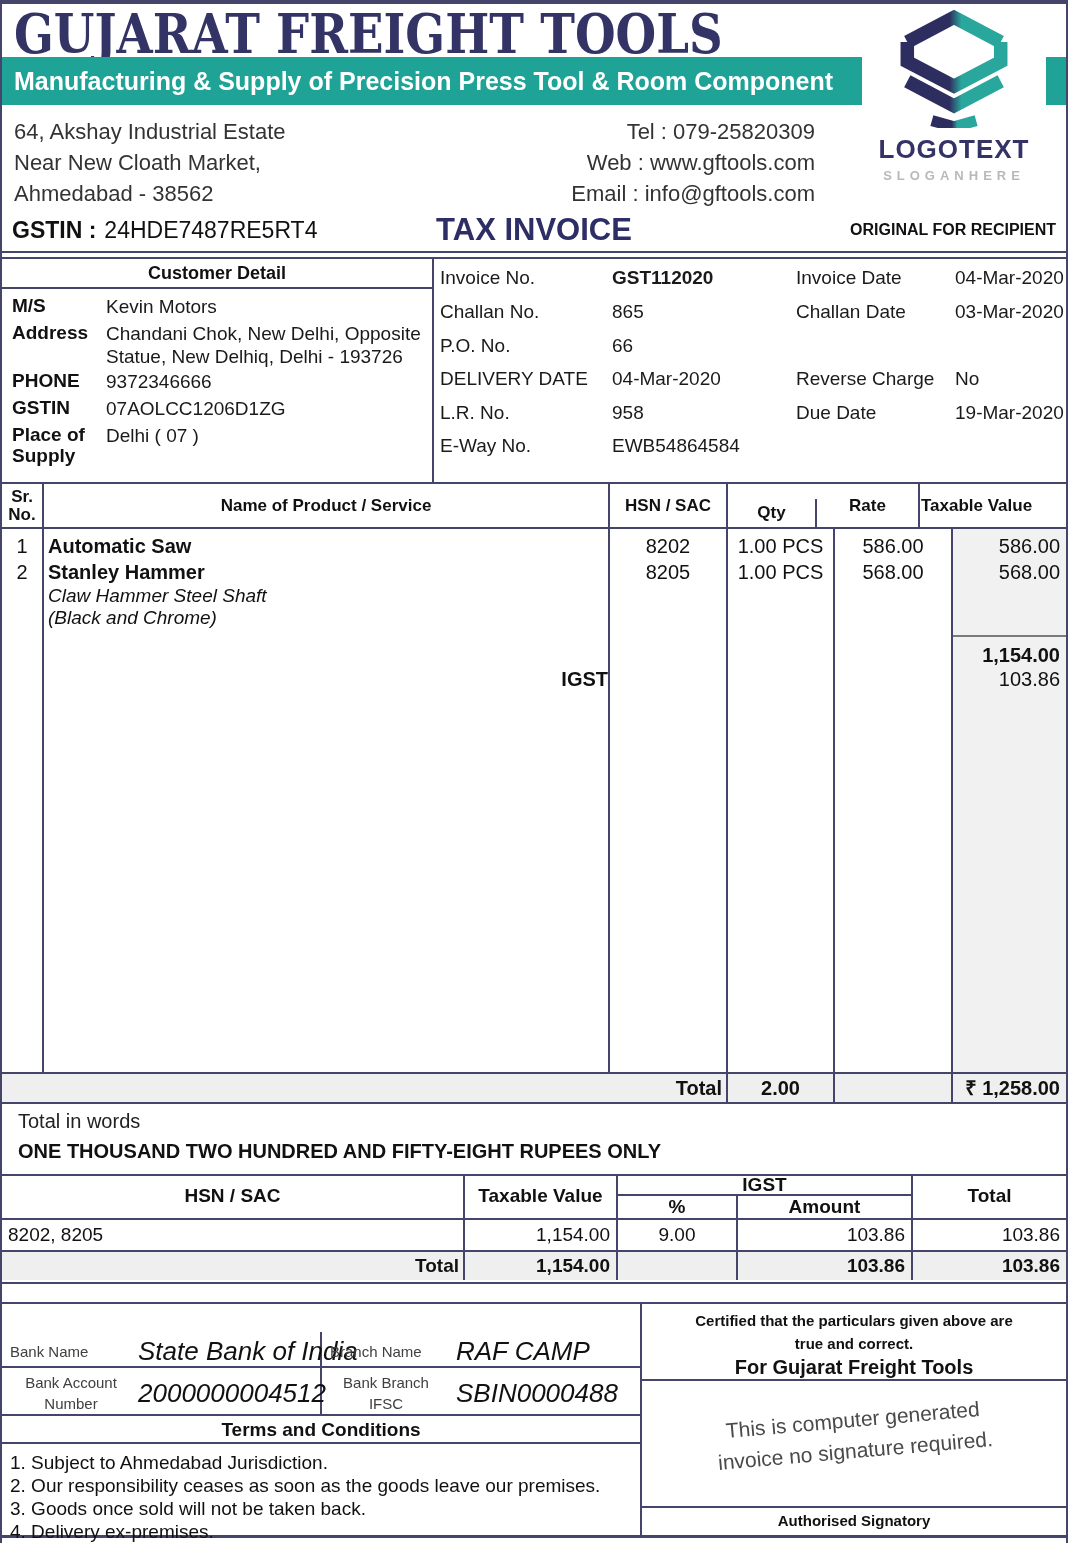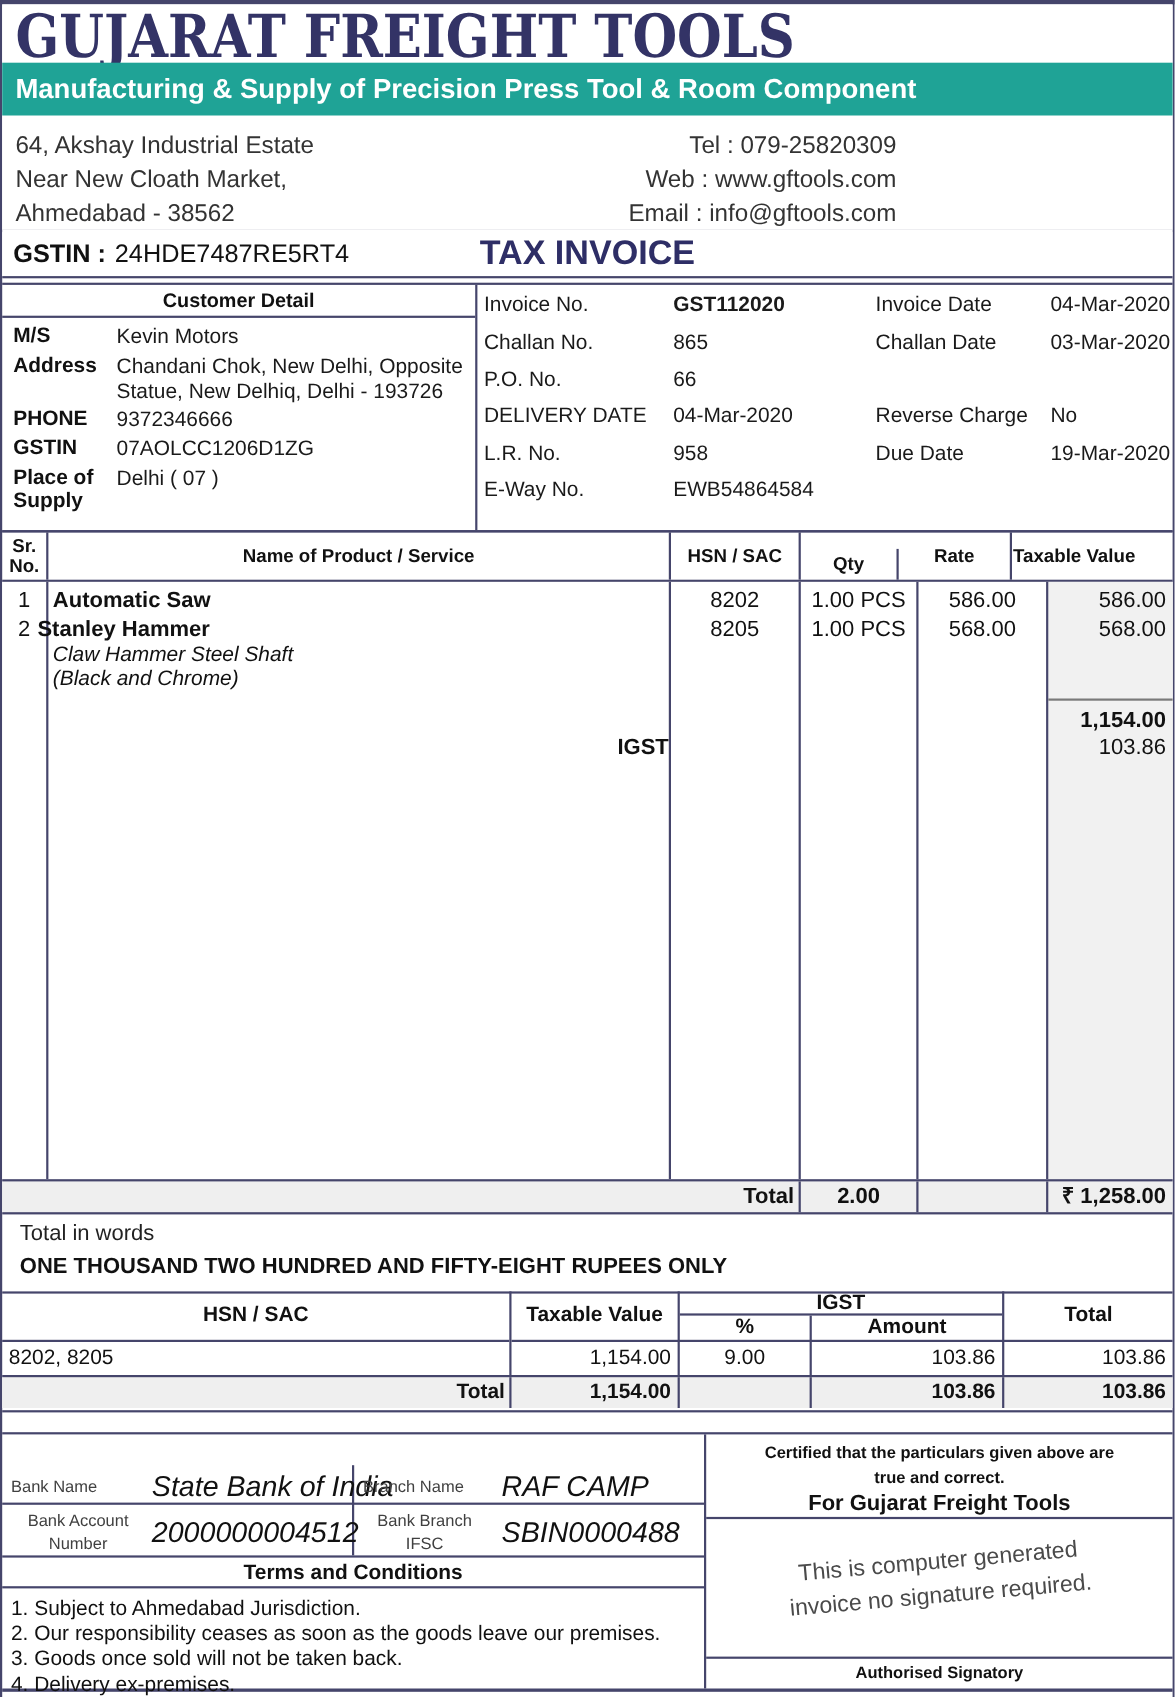--- a/index.html
+++ b/index.html
@@ -93,27 +93,48 @@
     <div class="addr">
       <div>64, Akshay Industrial Estate</div>
       <div>Near New Cloath Market,</div>
       <div>Ahmedabad - 38562</div>
     </div>
     <div class="contact">
       <div>Tel : 079-25820309</div>
       <div>Web : www.gftools.com</div>
       <div>Email : info@gftools.com</div>
     </div>
+    <div class="logo-box">
+      <svg width="124" height="118" viewBox="0 0 100 96" style="margin-top:6px;">
+        <defs>
+          <linearGradient id="lg" x1="0" y1="0" x2="1" y2="0">
+            <stop offset="0" stop-color="#2e2d5f"></stop>
+            <stop offset="0.45" stop-color="#2e2d5f"></stop>
+            <stop offset="0.58" stop-color="#2aa79c"></stop>
+            <stop offset="1" stop-color="#2aa79c"></stop>
+          </linearGradient>
+        </defs>
+        <g stroke="url(#lg)" stroke-width="11" fill="none">
+          <path d="M12 26 L50 6 L88 26"></path>
+          <path d="M12 26 L12 42 L50 62 L88 42 L88 26"></path>
+          <path d="M12 58 L50 78 L88 58"></path>
+          <path d="M32 90 L50 95 L68 90" stroke-width="9"></path>
+        </g>
+      </svg>
+      <div class="logo-text">LOGOTEXT</div>
+      <div class="logo-slogan">SLOGANHERE</div>
+    </div>
   </div>
 
   <div class="gstin-band">
     <div class="gstin-left">
       <b>GSTIN :</b><span>24HDE7487RE5RT4</span>
     </div>
     <div class="tax-title">TAX INVOICE</div>
+    <div class="copy-label">ORIGINAL FOR RECIPIENT</div>
   </div>
 
   <div class="details">
     <div class="cust-panel">
       <div class="cust-title">Customer Detail</div>
       <div class="clabel" style="left:10px;top:36px;">M/S</div>
       <div class="cvalue" style="left:104px;top:36px;">Kevin Motors</div>
       <div class="clabel" style="left:10px;top:63px;">Address</div>
       <div class="cvalue" style="left:104px;top:63px;width:322px;">Chandani Chok, New Delhi, Opposite Statue, New Delhiq, Delhi - 193726</div>
       <div class="clabel" style="left:10px;top:111px;">PHONE</div>
@@ -170,21 +191,21 @@
       <div class="vline" style="left:949px;"></div>
 
       <div class="cell c-center" style="left:0;top:6px;width:40px;">1</div>
       <div class="cell bold" style="left:46px;top:6px;">Automatic Saw</div>
       <div class="cell c-center" style="left:608px;top:6px;width:116px;">8202</div>
       <div class="cell c-center" style="left:726px;top:6px;width:105px;">1.00 PCS</div>
       <div class="cell c-center" style="left:833px;top:6px;width:116px;">586.00</div>
       <div class="cell c-right" style="left:951px;top:6px;width:107px;">586.00</div>
 
       <div class="cell c-center" style="left:0;top:32px;width:40px;">2</div>
-      <div class="cell bold" style="left:32px;top:32px;">Stanley Hammer</div>
+      <div class="cell bold" style="left:46px;top:32px;">Stanley Hammer</div>
       <div class="cell c-center" style="left:608px;top:32px;width:116px;">8205</div>
       <div class="cell c-center" style="left:726px;top:32px;width:105px;">1.00 PCS</div>
       <div class="cell c-center" style="left:833px;top:32px;width:116px;">568.00</div>
       <div class="cell c-right" style="left:951px;top:32px;width:107px;">568.00</div>
       <div class="cell italic" style="left:46px;top:56px;">Claw Hammer Steel Shaft</div>
       <div class="cell italic" style="left:46px;top:78px;">(Black and Chrome)</div>
 
       <div class="sumline" style="top:106px;"></div>
       <div class="cell c-right bold" style="left:951px;top:115px;width:107px;">1,154.00</div>
       <div class="cell c-right bold" style="left:400px;top:139px;width:206px;">IGST</div>

